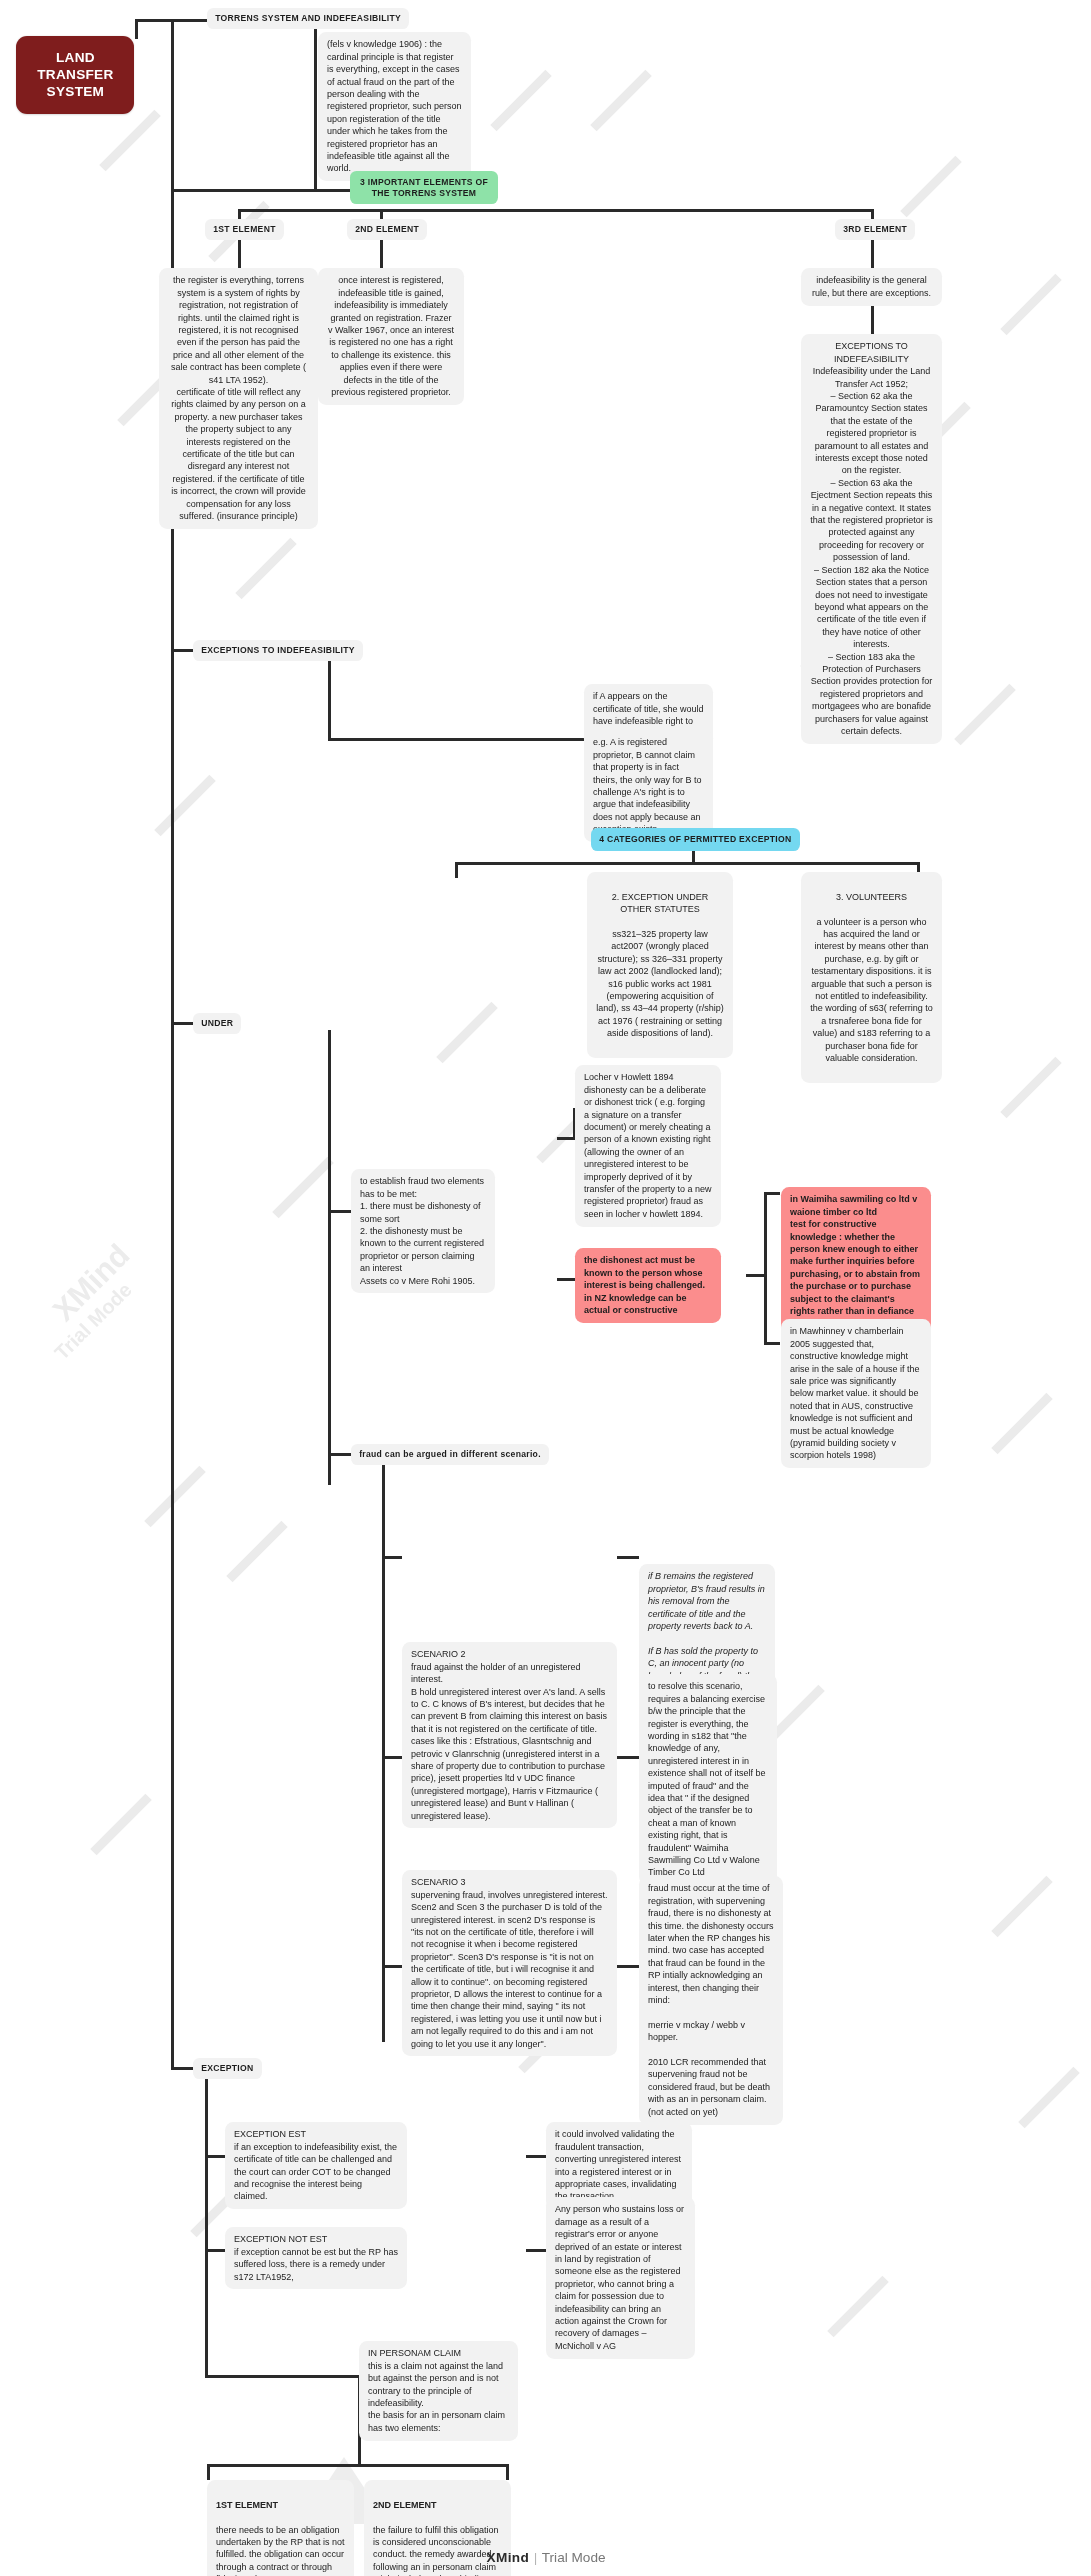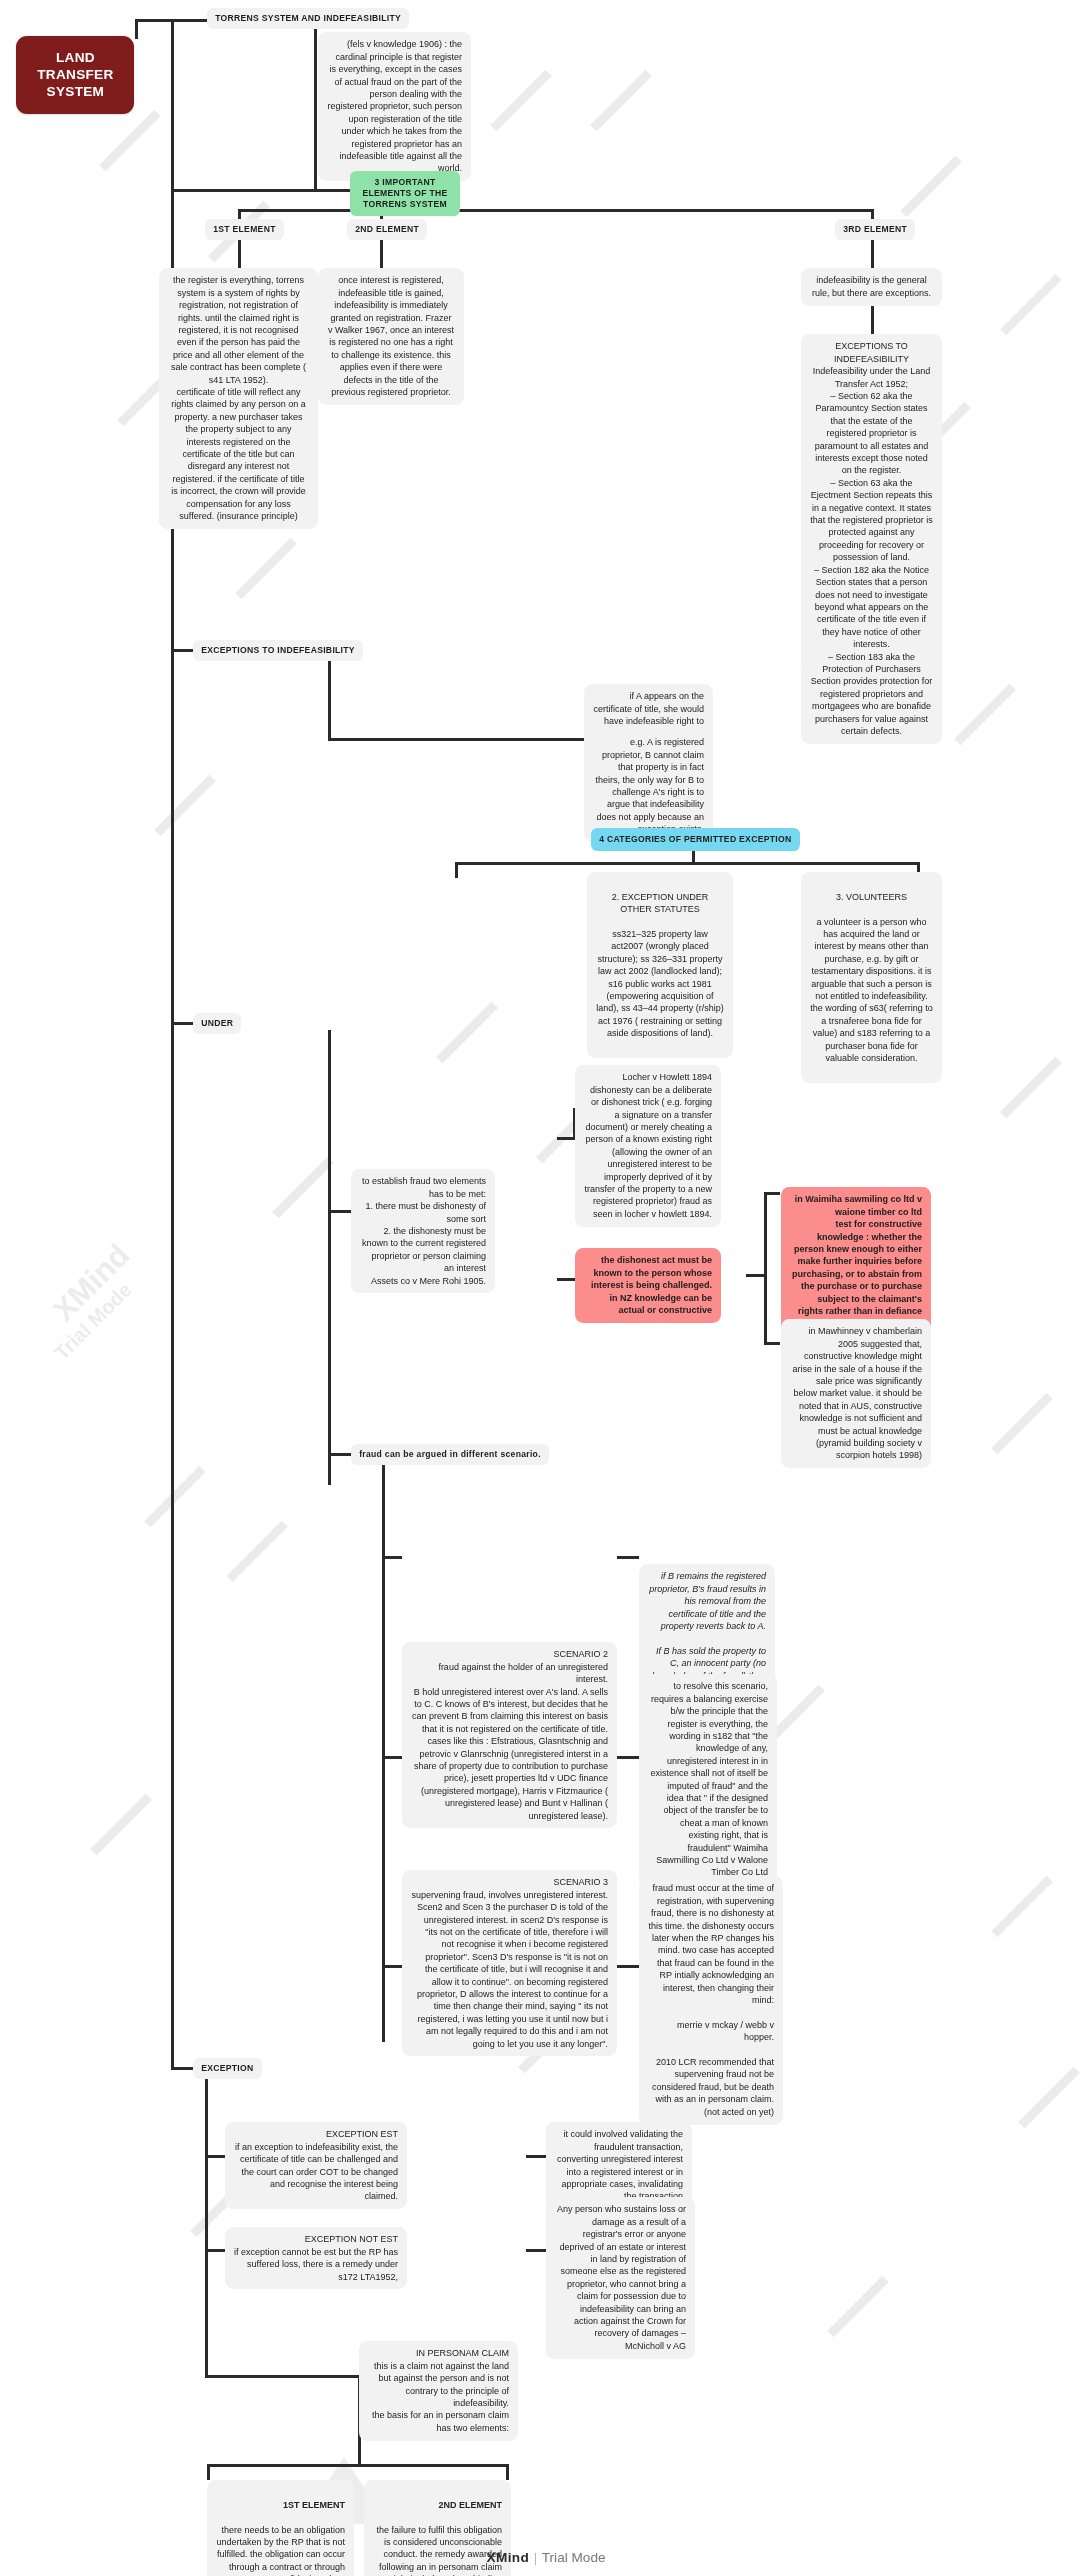--- a/index.html
+++ b/index.html
@@ -97,21 +97,21 @@
   .lbl-blue {
     background: #74d8f0;
     font-weight: 700;
     font-size: 8.6px;
     letter-spacing: 0.3px;
     color: #1d1d1d;
     padding: 5.5px 8.2px;
     border-radius: 6.4px;
     white-space: nowrap;
   }
-  .txt { text-align: right; white-space: pre-line; }
+  .txt { text-align: left; white-space: pre-line; }
   .ctr { text-align: center; white-space: pre-line; }
   .red {
     background: #fb8d8d;
     font-weight: 700;
     color: #1d1d1d;
   }
 
   
   #footer {
     position: absolute;
@@ -236,21 +236,21 @@
   <div class="ln lnv" style="left:207px;top:2464px;height:16.4px;"></div>
   <div class="ln lnv" style="left:506px;top:2464px;height:16.4px;"></div>
 
   <div class="node root" style="left:16.4px;top:36px;width:118px;">LAND TRANSFER
 SYSTEM</div>
 
   <div class="node lbl" style="left:207px;top:8.2px;">TORRENS SYSTEM AND INDEFEASIBILITY</div>
 
   <div class="node txt" style="left:318px;top:32px;width:153px;">(fels v knowledge 1906) : the cardinal principle is that register is everything, except in the cases of actual fraud on the part of the person dealing with the registered proprietor, such person upon registeration of the title under which he takes from the registered proprietor has an indefeasible title against all the world.</div>
 
-  <div class="node lbl-green" style="left:350px;top:171px;width:110px;">3 IMPORTANT ELEMENTS OF THE TORRENS SYSTEM</div>
+  <div class="node lbl-green" style="left:350px;top:171px;width:148px;">3 IMPORTANT ELEMENTS OF THE TORRENS SYSTEM</div>
 
   <div class="node lbl" style="left:205px;top:219px;">1ST ELEMENT</div>
   <div class="node lbl" style="left:347px;top:219px;">2ND ELEMENT</div>
   <div class="node lbl" style="left:835px;top:219px;">3RD ELEMENT</div>
 
   <div class="node ctr" style="left:159px;top:268px;width:159px;">the register is everything, torrens system is a system of rights by registration, not registration of rights. until the claimed right is registered, it is not recognised even if the person has paid the price and all other element of the sale contract has been complete ( s41 LTA 1952).
 certificate of title will reflect any rights claimed by any person on a property. a new purchaser takes the property subject to any interests registered on the certificate of the title but can disregard any interest not registered. if the certificate of title is incorrect, the crown will provide compensation for any loss suffered. (insurance principle)</div>
   <div class="node ctr" style="left:318px;top:268px;width:146px;">once interest is registered, indefeasible title is gained, indefeasibility is immediately granted on registration. Frazer v Walker 1967, once an interest is registered no one has a right to challenge its existence. this applies even if there were defects in the title of the previous registered proprietor.</div>
   <div class="node ctr" style="left:801px;top:268px;width:141px;">indefeasibility is the general rule, but there are exceptions.</div>
   <div class="node ctr" style="left:801px;top:334px;width:141px;">EXCEPTIONS TO INDEFEASIBILITY

